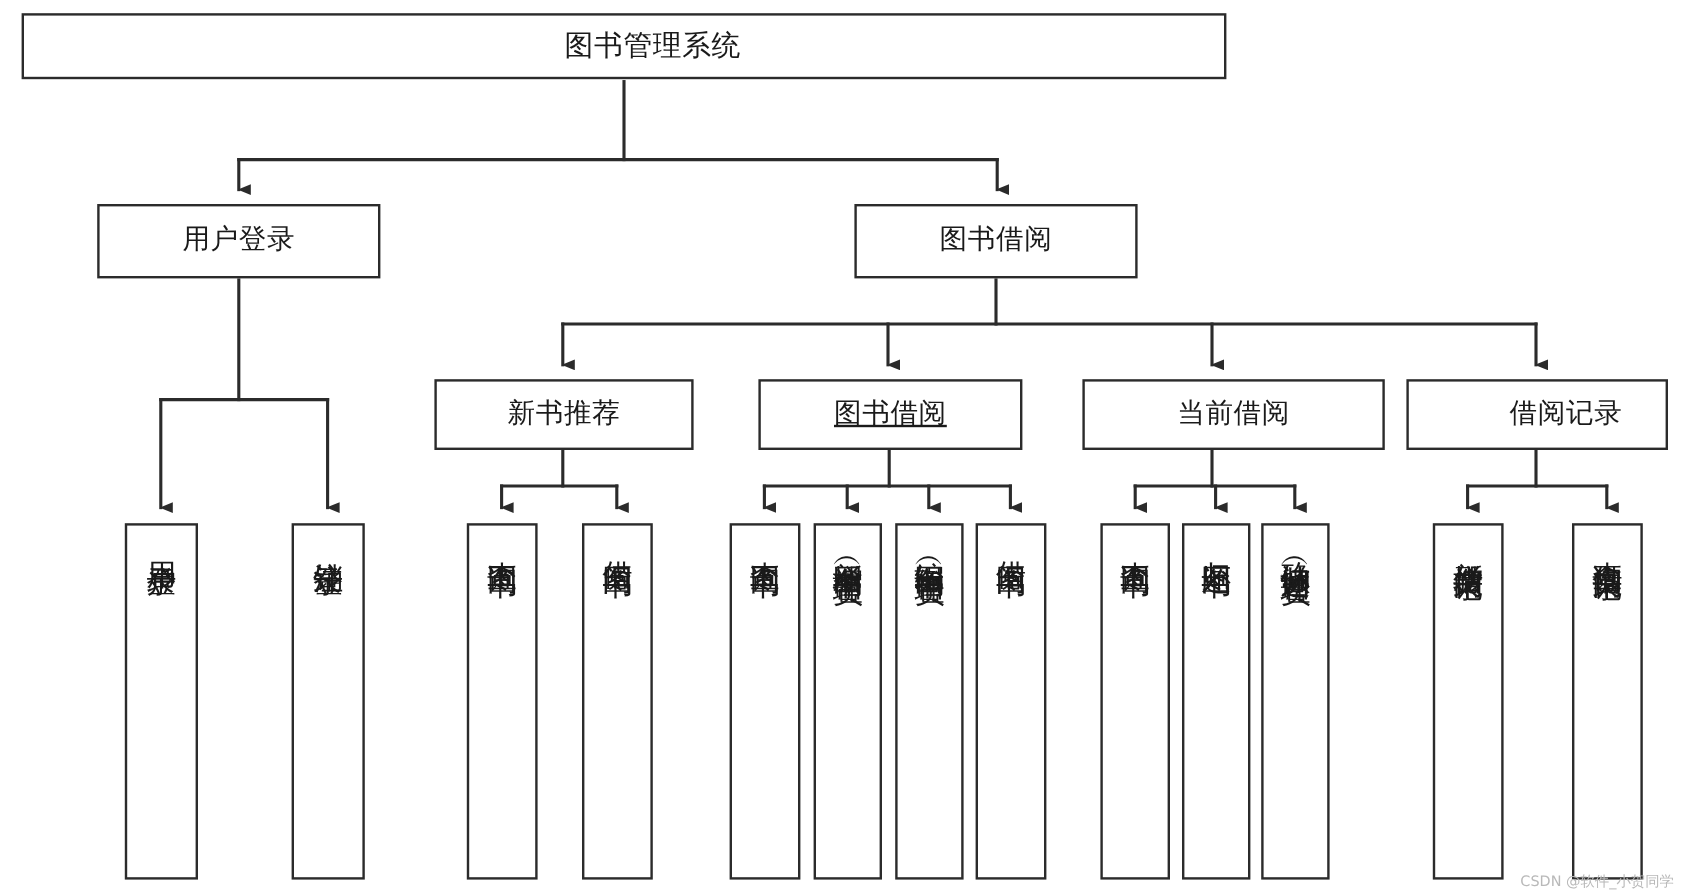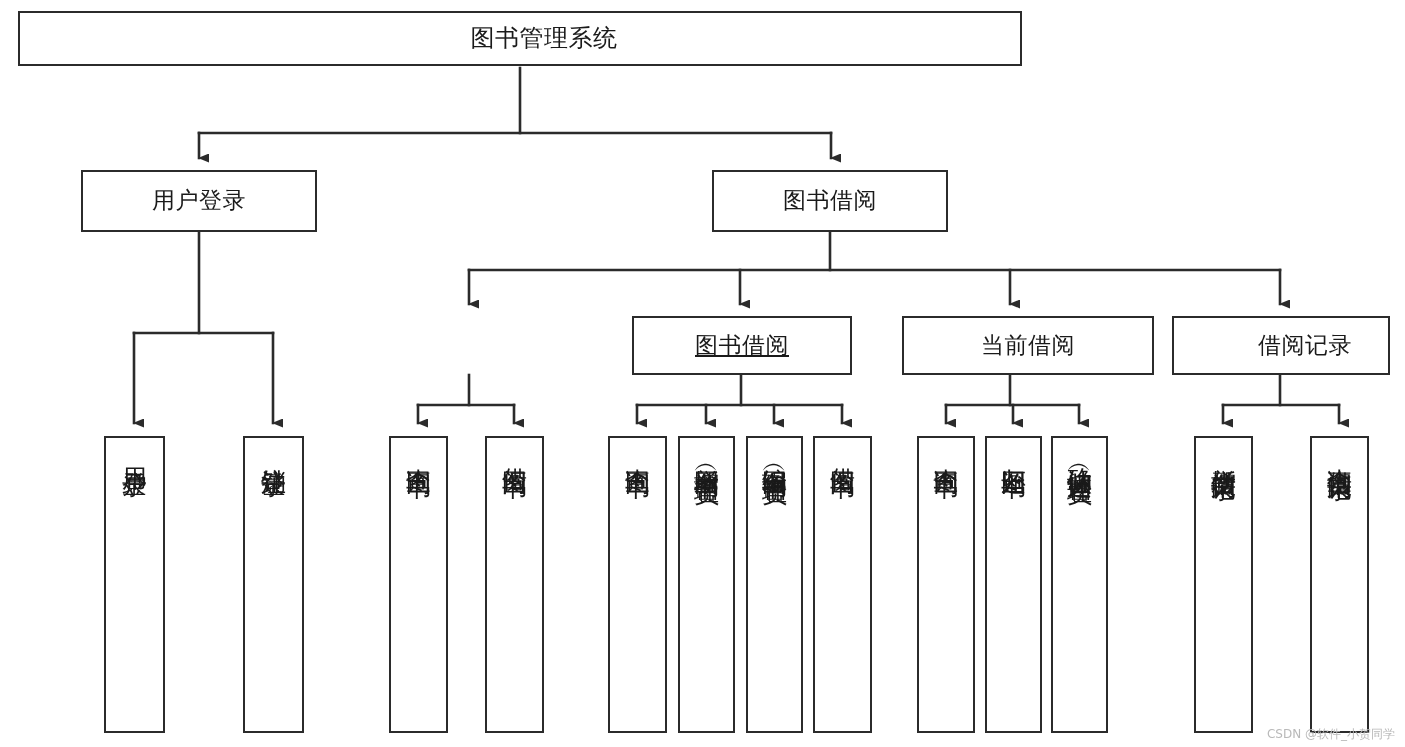--- a/index.html
+++ b/index.html
@@ -130,20 +130,23 @@
     <span class="label">图书管理系统</span>
   </div>
 
   <div class="node horiz" style="left:81px; top:170px; width:236px; height:62px;">
     <span class="label">用户登录</span>
   </div>
   <div class="node horiz" style="left:712px; top:170px; width:236px; height:62px;">
     <span class="label">图书借阅</span>
   </div>
 
+  <div class="node horiz" style="left:362px; top:316px; width:216px; height:59px;">
+    <span class="label">新书推荐</span>
+  </div>
   <div class="node horiz" style="left:632px; top:316px; width:220px; height:59px;text-decoration:underline;">
     <span class="label">图书借阅</span>
   </div>
   <div class="node horiz" style="left:902px; top:316px; width:252px; height:59px;">
     <span class="label">当前借阅</span>
   </div>
   <div class="node horiz" style="left:1172px; top:316px; width:218px; height:59px;padding-left:48px;">
     <span class="label">借阅记录</span>
   </div>
 

